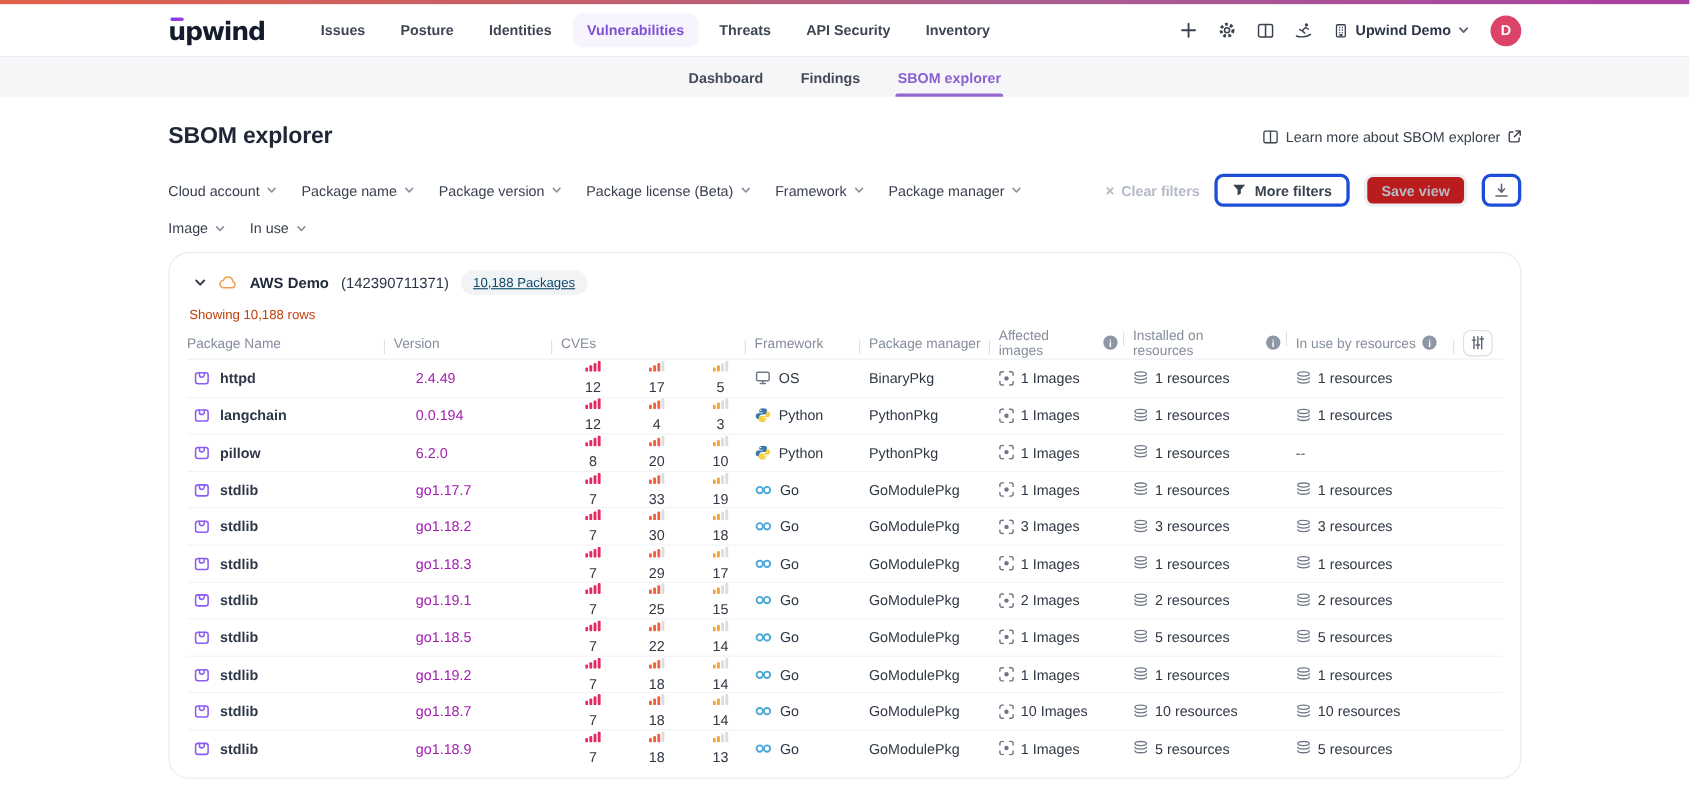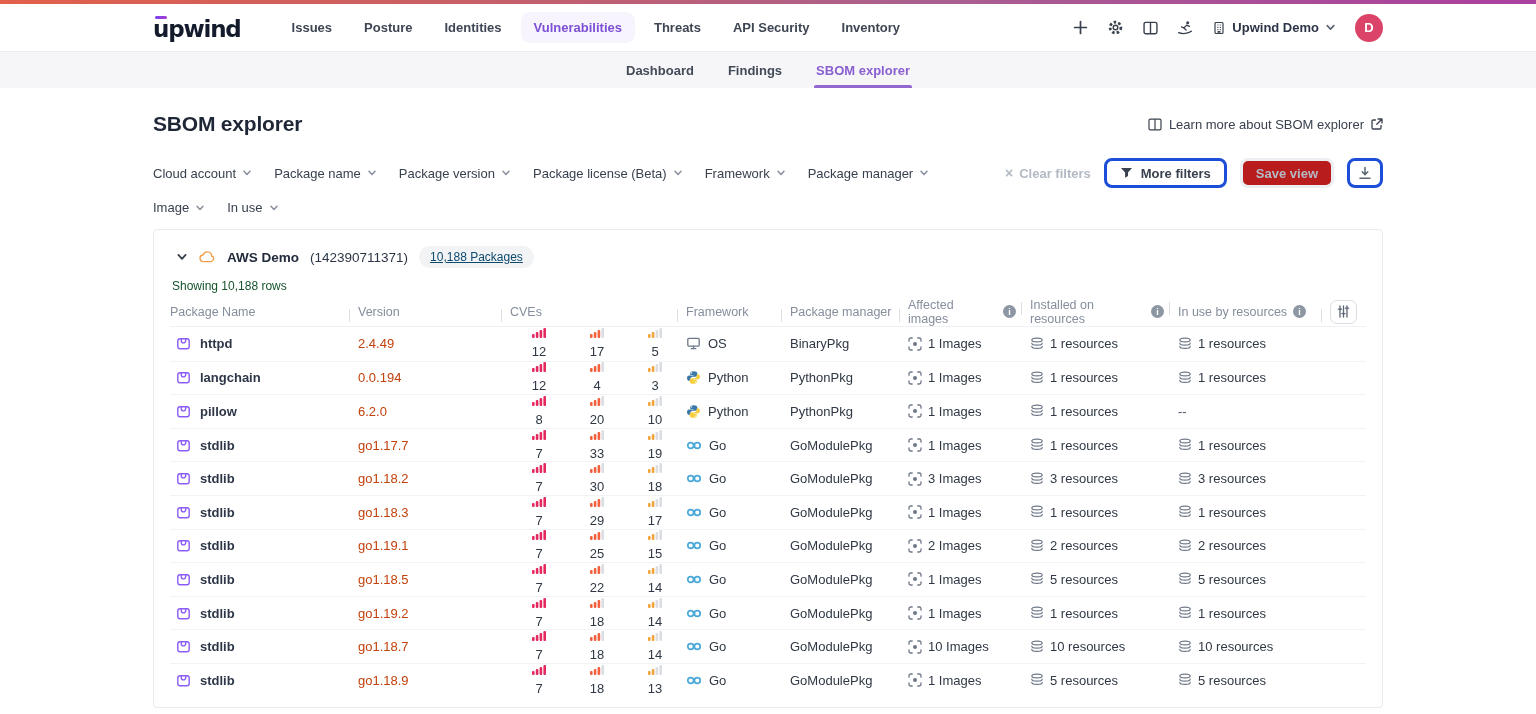--- a/index.html
+++ b/index.html
@@ -45,40 +45,40 @@
   .search input::placeholder{ color:#8a919e; }
   .dd{ display:flex; align-items:center; gap:6px; font-size:13px; color:#39414e; cursor:pointer; white-space:nowrap; }
   .fright{ margin-left:auto; display:flex; align-items:center; gap:13px; }
   .clear{ display:flex; align-items:center; gap:6px; color:#b3bac4; font-weight:600; cursor:pointer; }
   .clear .x{ font-size:14px; line-height:1; }
   .btn{ height:30px; border:3px solid #1d4ed8; border-radius:8px; background:#fff; padding:0 13px; font-family:inherit; font-size:13px; font-weight:700; color:#39414e; display:flex; align-items:center; gap:8px; cursor:pointer; }
   .btn.disabled{ background:#b91c1c; border-color:#eceef2; color:#b5bbc5; }
   .btn.iconb{ padding:0 8px; }
 
   
-  .card{ margin-top:14px; border:1px solid #e8eaef; border-radius:4px; padding:12px 16px 10px; background:#fff; }
+  .card{ margin-top:14px; border:1px solid #e8eaef; border-radius:19px; padding:12px 16px 10px; background:#fff; }
   .group-head{ display:flex; align-items:center; gap:11px; padding:4px 4px 2px 6px; }
   .group-name{ font-weight:700; font-size:13.5px; color:#222b3c; }
   .group-id{ font-size:13.5px; color:#2c3547; }
   .badge{ background:#f2f3f5; color:#0c4a6e; font-size:12px; padding:4px 11px; border-radius:12px;text-decoration:underline; }
-  .showing{ font-size:12px; color:#14532d; margin:9px 0 4px 2px; }
+  .showing{ font-size:12px; color:#c2410c; margin:9px 0 4px 2px; }
 
   .trow{ display:grid; grid-template-columns:188px 152px 176px 104px 118px 122px 148px 152px 1fr; align-items:center; }
   .thead{ height:30px; border-bottom:1px solid #eef0f4; }
   .th{ position:relative; display:flex; align-items:center; gap:6px; font-size:12.5px; color:#858e9c; padding-right:14px; }
   .th:not(:last-child)::after{ content:""; position:absolute; right:8px; top:4px; height:13px; width:1px; background:#dcdfe4; }
   .info-ic{ width:13px; height:13px; border-radius:50%; background:#8d96a3; color:#fff; font-size:9px; font-weight:700; display:inline-flex; align-items:center; justify-content:center; cursor:pointer; flex:none; }
   .th-settings{ display:flex; justify-content:flex-end; }
   .cols-btn{ width:27px; height:24px; border:1px solid #dadde3; border-radius:7px; background:#fff; display:flex; align-items:center; justify-content:center; cursor:pointer; }
 
   .tr{ height:33.6px; border-top:1px solid #f2f3f6; cursor:pointer; }
   .tr:first-child{ border-top:none; }
   .cell-pkg{ display:flex; align-items:center; gap:9px; padding-left:6px; }
   .pkg-name{ font-weight:600; color:#2e3748; }
-  .cell-ver{ color:#c2410c; }
+  .cell-ver{ color:#a21caf;margin-left:20px; }
   .cell-cve{ display:flex; }
   .sev{ width:58px; display:flex; align-items:center; gap:6px;flex-direction:column; }
   .sev-n{ color:#2f3844; }
   .cell-fw{ display:flex; align-items:center; gap:7px; color:#2f3844; }
   .cell-mgr{ color:#2f3844; }
   .cell-cnt{ display:flex; align-items:center; gap:6px; color:#2f3844; }
   .dash{ color:#4a5365; }
 </style>
 </head>
 <body>

